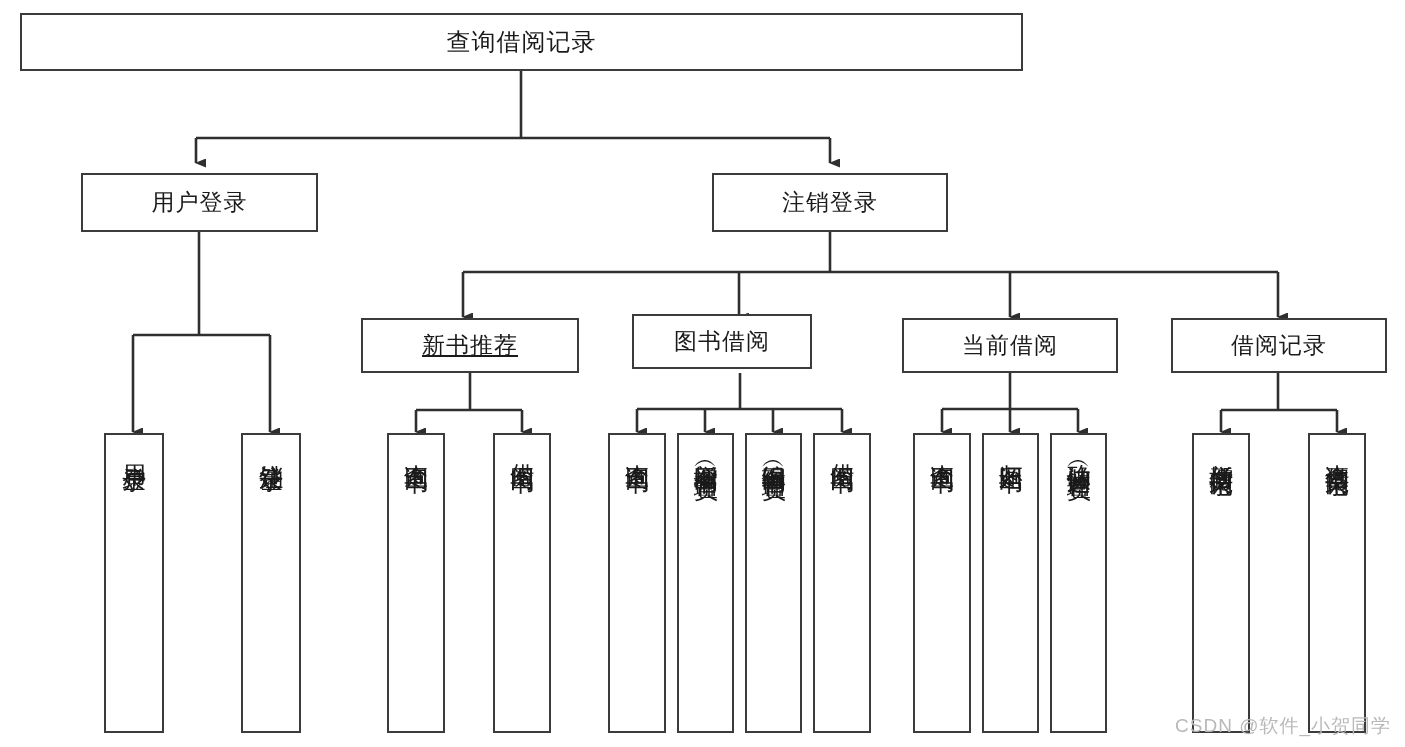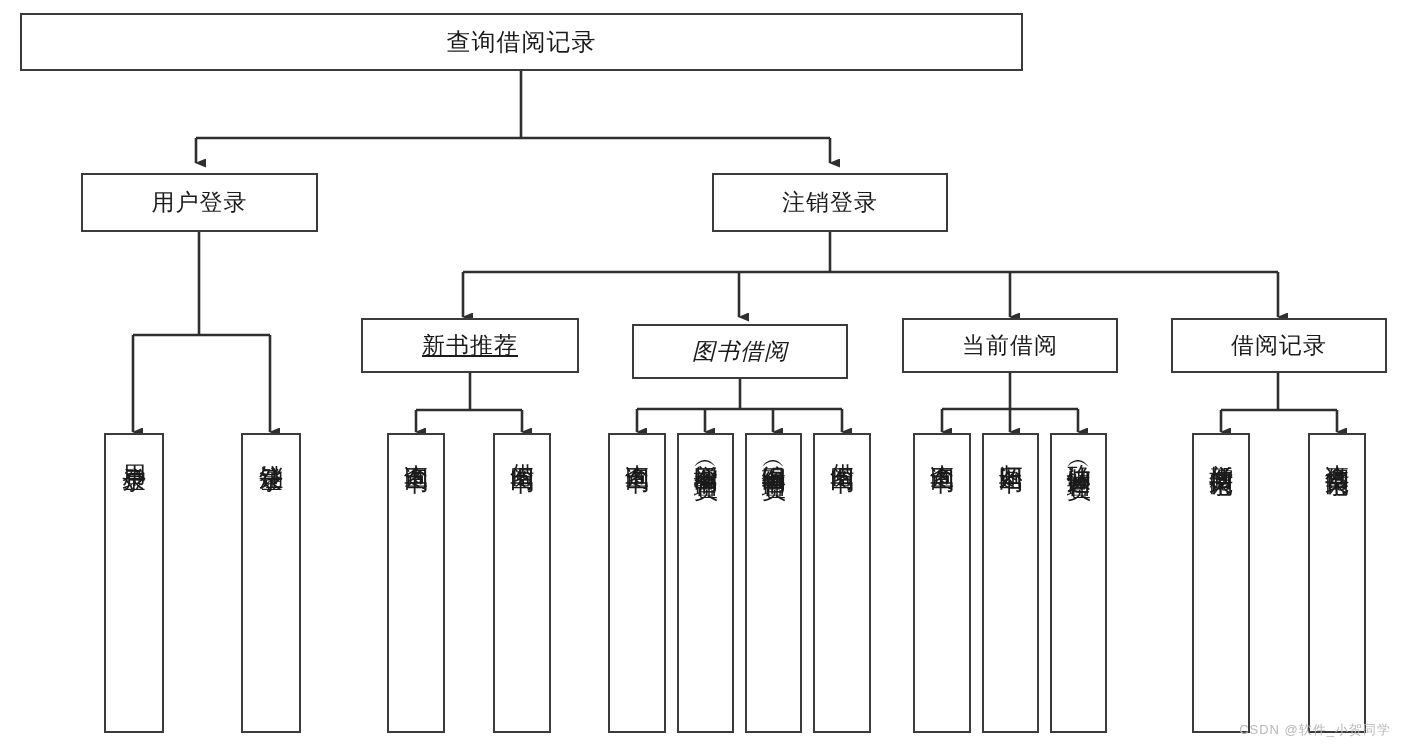--- a/index.html
+++ b/index.html
@@ -54,21 +54,21 @@
     font-size: 24px;
     line-height: 1.18;
     letter-spacing: 2px;
     white-space: nowrap;
     display: block;
   }
   .watermark {
     position: absolute;
     right: 14px;
     bottom: 8px;
-    font-size: 13px;
+    font-size: 19px;
     color: #b9b9b9;
     letter-spacing: 1px;
     white-space: nowrap;
     user-select: none;
     margin-top: 8px;
   }
 </style>
 </head>
 <body>
 
@@ -131,21 +131,21 @@
   <div class="node horiz" style="left:81px; top:173px; width:237px; height:59px;">
     <span>用户登录</span>
   </div>
   <div class="node horiz" style="left:712px; top:173px; width:236px; height:59px;">
     <span>注销登录</span>
   </div>
 
   <div class="node horiz" style="left:361px; top:318px; width:218px; height:55px;text-decoration:underline;">
     <span>新书推荐</span>
   </div>
-  <div class="node horiz" style="left:632px; top:324px; width:216px; height:55px;font-style:italic;">
+  <div class="node horiz" style="left:632px; top:314px; width:180px; height:55px;">
     <span>图书借阅</span>
   </div>
   <div class="node horiz" style="left:1171px; top:318px; width:216px; height:55px;">
     <span>借阅记录</span>
   </div>
   <div class="node horiz" style="left:902px; top:318px; width:216px; height:55px;">
     <span>当前借阅</span>
   </div>
 
   <div class="node vert" style="left:104px; top:433px; width:60px; height:300px;">

